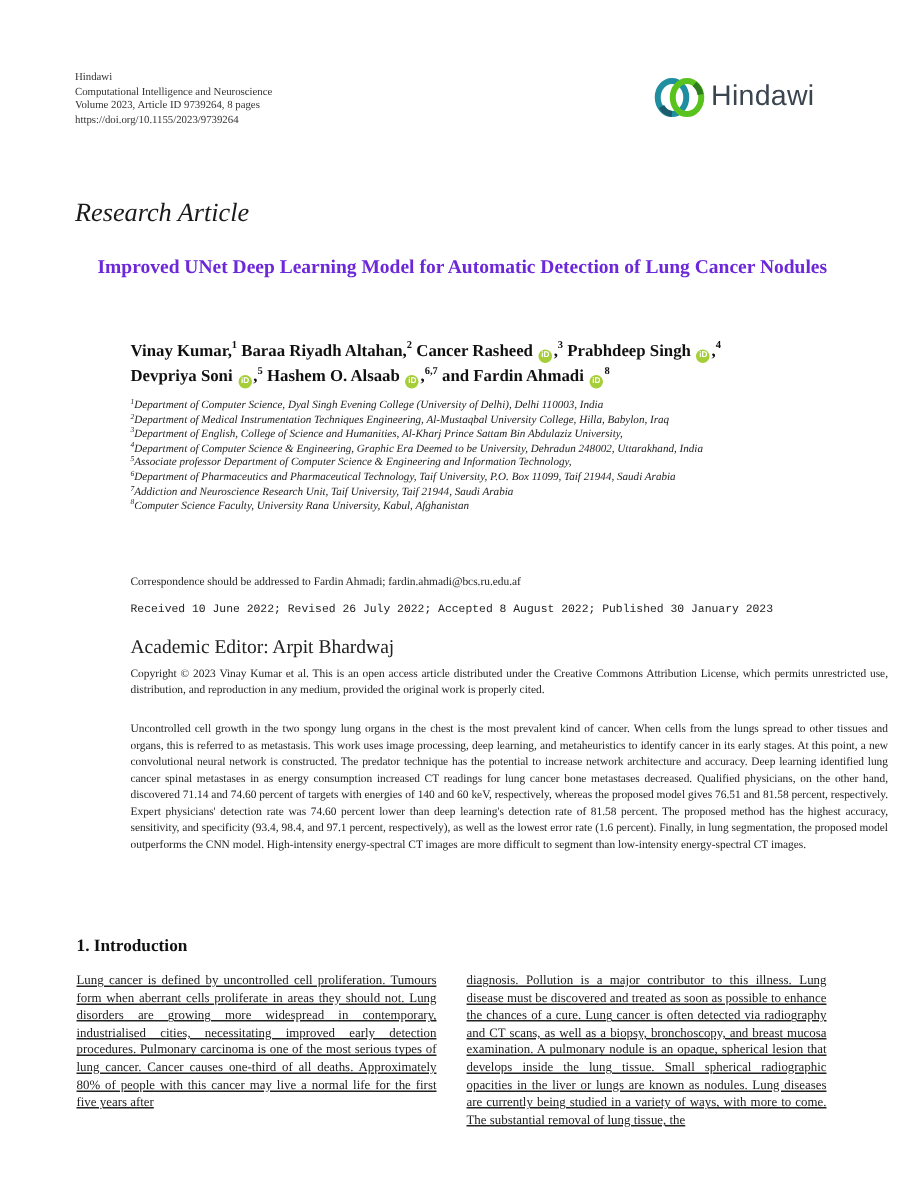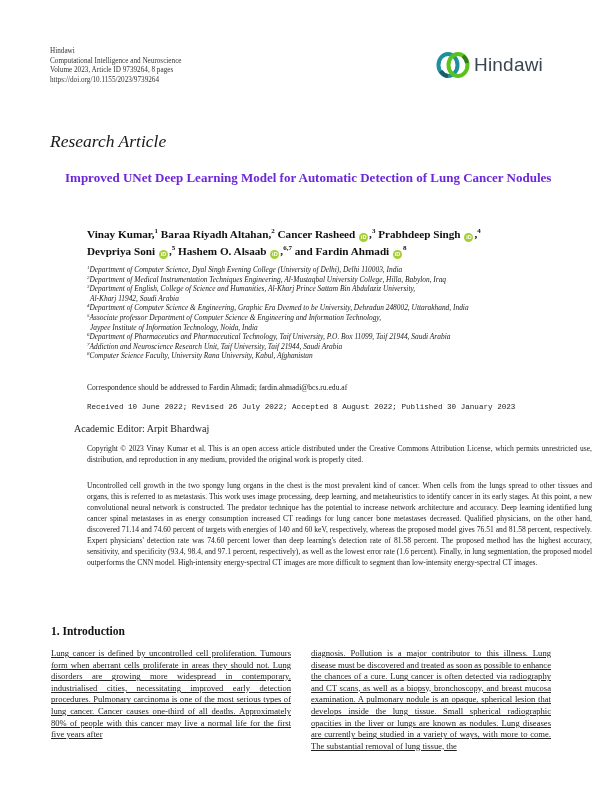--- a/index.html
+++ b/index.html
@@ -20,21 +20,21 @@
   .authors sup { font-size: 7px; font-weight: bold; vertical-align: 5px; line-height: 0; }
   .orcid { display: inline-block; width: 9px; height: 9px; border-radius: 50%; background: #a6ce39; color: #fff; font-family: "Liberation Sans", sans-serif; font-size: 5.5px; font-weight: bold; line-height: 9px; text-align: center; vertical-align: -1px; margin: 0 1px; }
 
   .affiliations { position: absolute; left: 87px; top: 265px; width: 510px; font-style: italic; font-size: 7.4px; line-height: 9.6px; color: #222; }
   .affiliations .aff { white-space: nowrap; }
   .affiliations .aff sup { font-size: 5px; vertical-align: 3px; line-height: 0; }
   .affiliations .cont { padding-left: 3px; }
 
   .correspondence { position: absolute; left: 87px; top: 383px; font-size: 7.6px; color: #222; white-space: nowrap; }
   .dates { position: absolute; left: 87px; top: 403px; font-size: 7.6px; color: #222; white-space: nowrap; font-family: Liberation Mono, monospace; }
-  .editor { position: absolute; left: 74px; top: 423px; font-size: 10px; color: #222; white-space: nowrap; }
+  .editor { position: absolute; left: 87px; top: 423px; font-size: 13px; color: #222; white-space: nowrap; }
 
   .copyright { position: absolute; left: 87px; top: 443px; width: 505px; font-size: 7.6px; line-height: 11px; color: #222; text-align: justify; }
 
   .abstract { position: absolute; left: 87px; top: 466px; width: 505px; font-size: 7.6px; line-height: 11px; color: #222; text-align: justify; margin-top: 14px; }
 
   .section-heading { position: absolute; left: 51px; top: 625px; font-weight: bold; font-size: 11.5px; color: #111; margin: 0; }
 
   .col { position: absolute; top: 648px; width: 240px; font-size: 8.6px; line-height: 11.6px; color: #222; text-align: justify; }
   .col-left { left: 51px; }
   .col-right { left: 311px; }
@@ -70,24 +70,22 @@
   <span><span>Prabhdeep Singh</span> <span class="orcid">iD</span>,<sup>4</sup></span><br>
   <span><span>Devpriya Soni</span> <span class="orcid">iD</span>,<sup>5</sup></span>
   <span><span>Hashem O. Alsaab</span> <span class="orcid">iD</span>,<sup>6,7</sup></span>
   <span><span>and Fardin Ahmadi</span> <span class="orcid">iD</span><sup>8</sup></span>
 </div>
 
 <div class="affiliations">
   <div class="aff"><sup>1</sup><span>Department of Computer Science, Dyal Singh Evening College (University of Delhi), Delhi 110003, India</span></div>
   <div class="aff"><sup>2</sup><span>Department of Medical Instrumentation Techniques Engineering, Al-Mustaqbal University College, Hilla, Babylon, Iraq</span></div>
   <div class="aff"><sup>3</sup><span>Department of English, College of Science and Humanities, Al-Kharj Prince Sattam Bin Abdulaziz University,</span></div>
-  <div class="aff cont">Al-Kharj 11942, Saudi Arabia</div>
   <div class="aff"><sup>4</sup><span>Department of Computer Science &amp; Engineering, Graphic Era Deemed to be University, Dehradun 248002, Uttarakhand, India</span></div>
   <div class="aff"><sup>5</sup><span>Associate professor Department of Computer Science &amp; Engineering and Information Technology,</span></div>
-  <div class="aff cont">Jaypee Institute of Information Technology, Noida, India</div>
   <div class="aff"><sup>6</sup><span>Department of Pharmaceutics and Pharmaceutical Technology, Taif University, P.O. Box 11099, Taif 21944, Saudi Arabia</span></div>
   <div class="aff"><sup>7</sup><span>Addiction and Neuroscience Research Unit, Taif University, Taif 21944, Saudi Arabia</span></div>
   <div class="aff"><sup>8</sup><span>Computer Science Faculty, University Rana University, Kabul, Afghanistan</span></div>
 </div>
 
 <div class="correspondence">Correspondence should be addressed to Fardin Ahmadi; fardin.ahmadi@bcs.ru.edu.af</div>
 <div class="dates">Received 10 June 2022; Revised 26 July 2022; Accepted 8 August 2022; Published 30 January 2023</div>
 <div class="editor">Academic Editor: Arpit Bhardwaj</div>
 
 <div class="copyright">Copyright © 2023 Vinay Kumar et al. This is an open access article distributed under the Creative Commons Attribution License, which permits unrestricted use, distribution, and reproduction in any medium, provided the original work is properly cited.</div>

